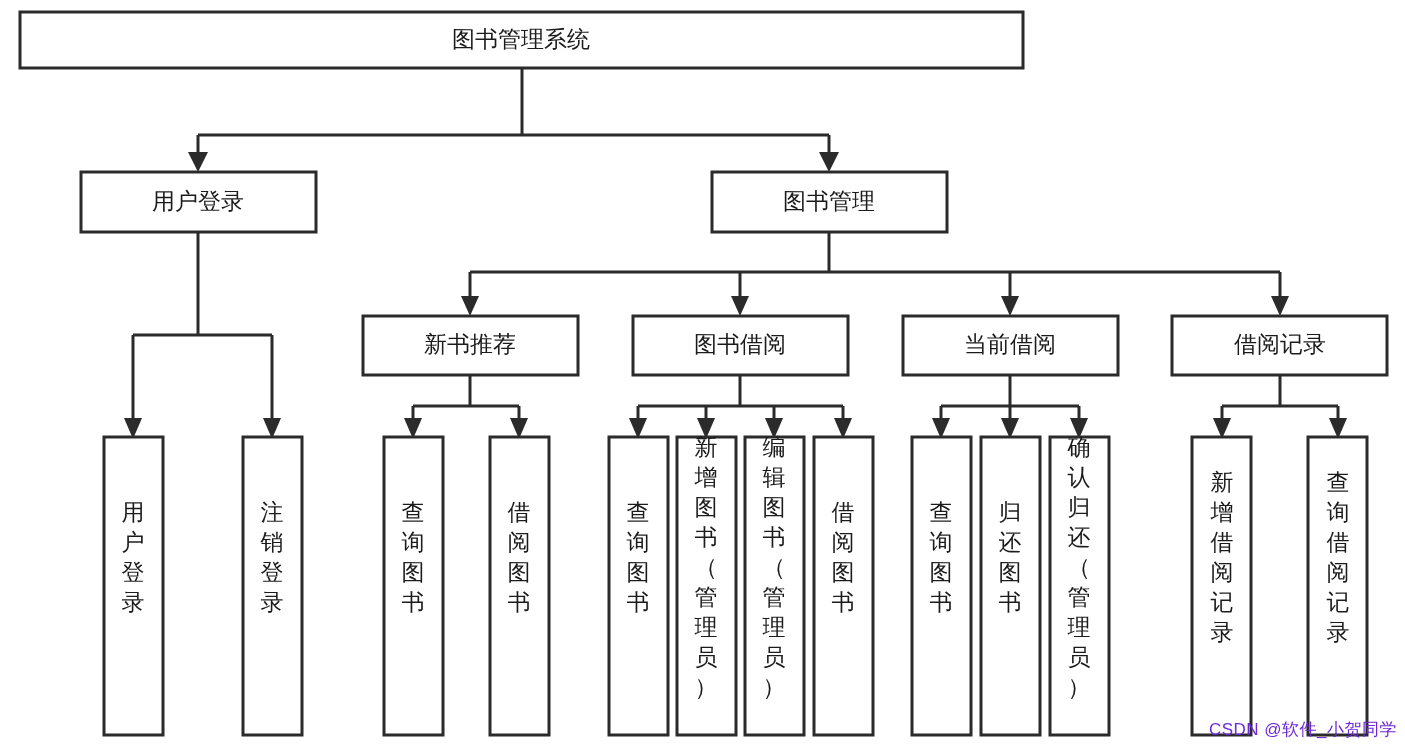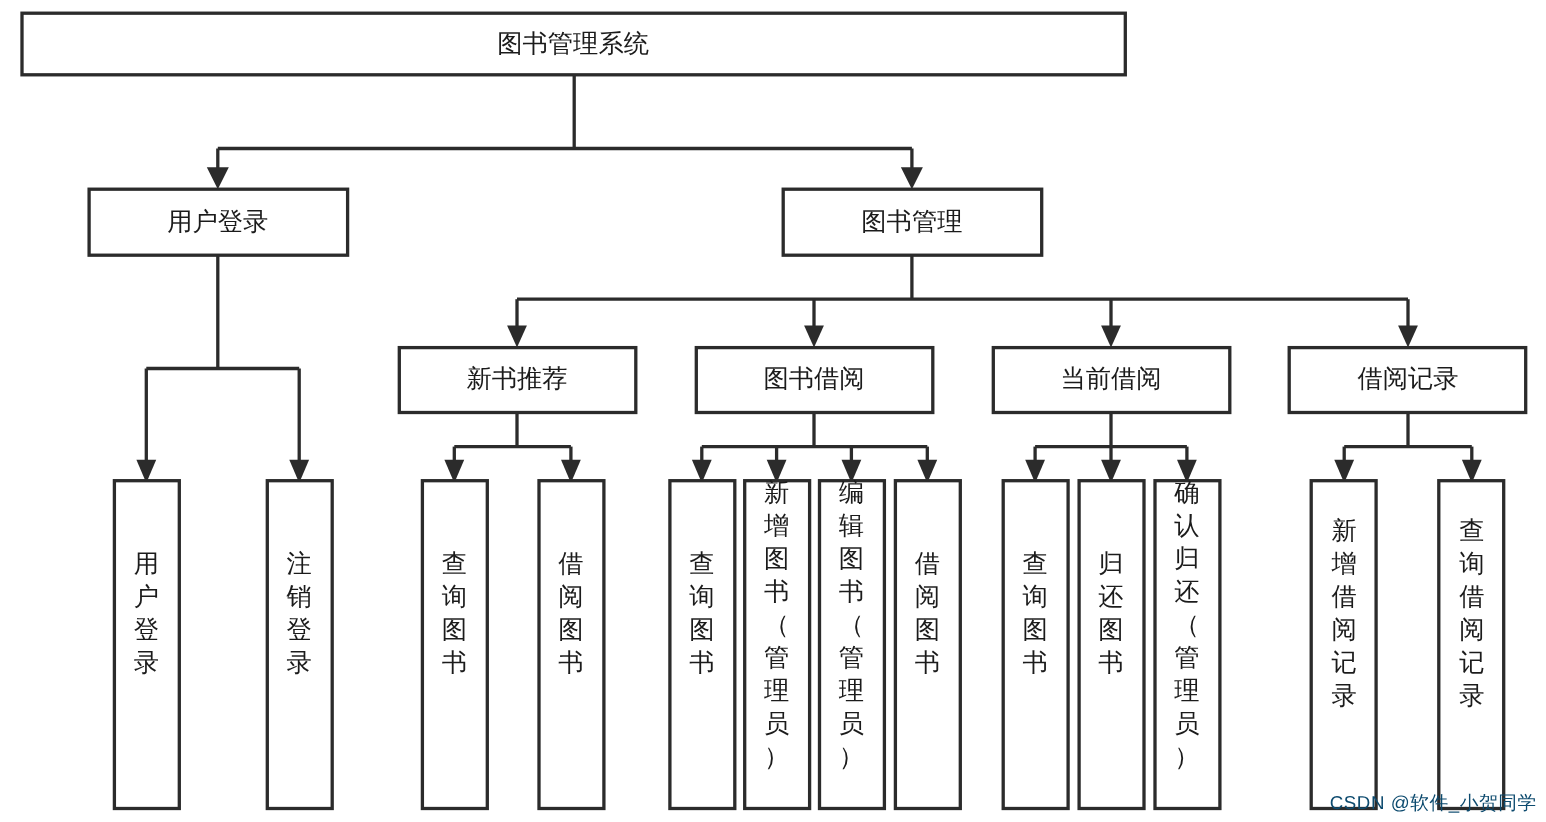--- a/index.html
+++ b/index.html
@@ -48,21 +48,21 @@
   }
   .arrowhead {
     fill: #2b2b2b;
   }
   .watermark {
     position: absolute;
     right: 8px;
     bottom: 6px;
     font-family: "Liberation Sans", "DejaVu Sans", sans-serif;
     font-size: 17px;
-    color: #0c4a6e;
+    color: #6d28d9;
     white-space: nowrap;
     letter-spacing: 0.5px;
     pointer-events: none;
   }
 </style>
 </head>
 <body>
 
 <svg id="diagram" viewBox="0 0 1405 747">
 

